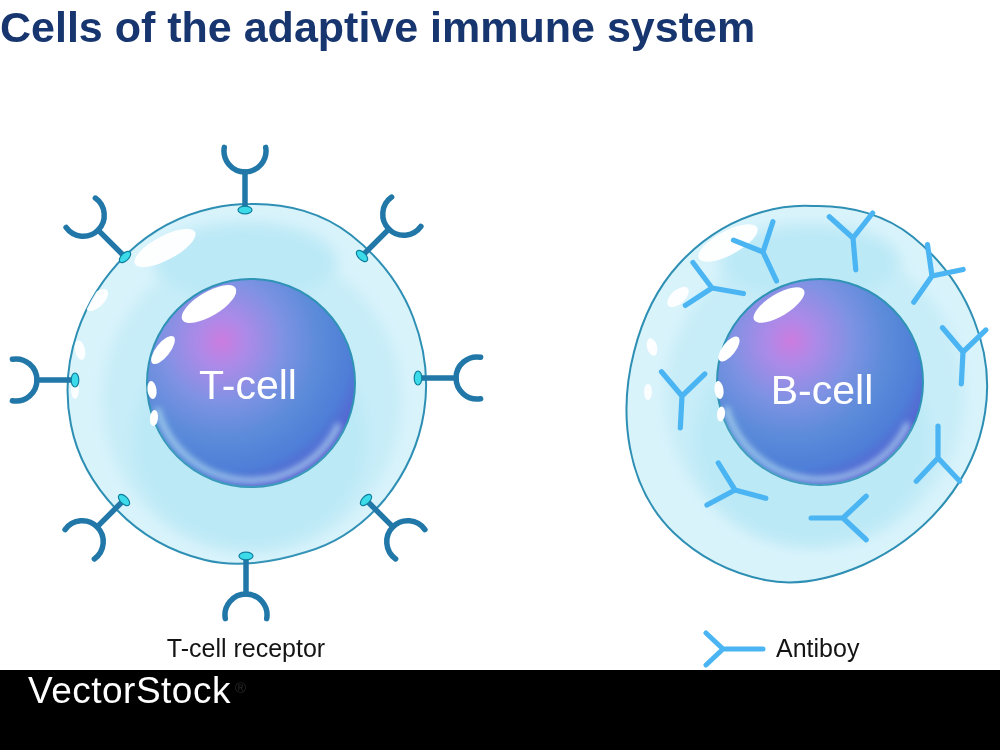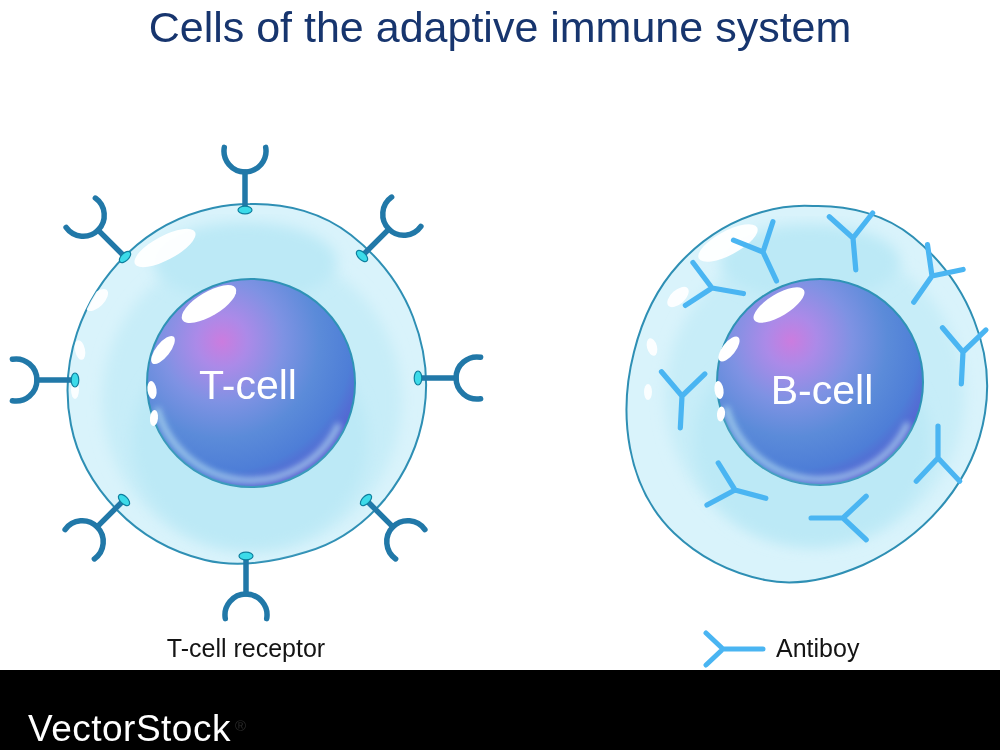--- a/index.html
+++ b/index.html
@@ -1,37 +1,37 @@
 <!DOCTYPE html>
 <html><head>
 <meta charset="utf-8">
 <style>
   html,body { margin:0; padding:0; background:#fff; }
   .page { position:relative; width:1000px; height:750px; background:#ffffff; overflow:hidden;
           font-family:"Liberation Sans", sans-serif; }
-  .title { position:absolute; top:0; left:0; width:100%; margin:0; text-align:center;
-           font-size:43px; line-height:54px; font-weight:400; color:#17356e; }
+  .title { position:absolute; top:0; left:0; width:100%; margin:0; 
+           font-size:43px; line-height:54px; font-weight:700; color:#17356e; }
   svg.diagram { position:absolute; top:0; left:0; }
 
   
   .membrane   { fill:#d9f3fb; stroke:#2e8fb4; stroke-width:2; }
   .patch      { fill:#c7edf8; }
   .patch-deep { fill:#bce9f6; }
   .streak     { fill:#ffffff; }
   .tcr-stroke { stroke:#2178a8; stroke-width:5.5; fill:none; stroke-linecap:round; }
   .socket     { fill:#3cdbe9; stroke:#0f7f9e; stroke-width:1.2; }
   .ab         { stroke:#4ab5f2; stroke-width:3.6; fill:none; stroke-linecap:round; stroke-linejoin:round; }
   .ab-legend  { stroke:#4ab5f2; stroke-width:5; fill:none; stroke-linecap:round; }
   .nucleus    { fill:url(#nucGrad); stroke:#2f93b6; stroke-width:2; }
   .crescent   { fill:none; stroke:#b9e2f3; stroke-width:5; opacity:.85; }
   .cell-label { fill:#ffffff; font-size:41px; text-anchor:middle; font-family:"Liberation Sans", sans-serif; }
   .legend-label { fill:#141414; font-size:25px; font-family:"Liberation Sans", sans-serif; }
 
   .bar { position:absolute; left:0; top:670px; width:1000px; height:80px; background:#000000;
-         display:flex; align-items:flex-end; justify-content:space-between;
+         display:flex; align-items:flex-start; justify-content:space-between;
          padding:0 25px 0 28px; box-sizing:border-box; }
   .brand { color:#ffffff; font-size:37px; font-weight:500; letter-spacing:.5px; }
   .reg   { color:#2a2a2a; font-size:15px; vertical-align:10px; margin-left:4px; }
   .site  { color:#ffffff; font-size:25px; }
 </style>
 </head>
 <body>
 
 <div class="page">
 

